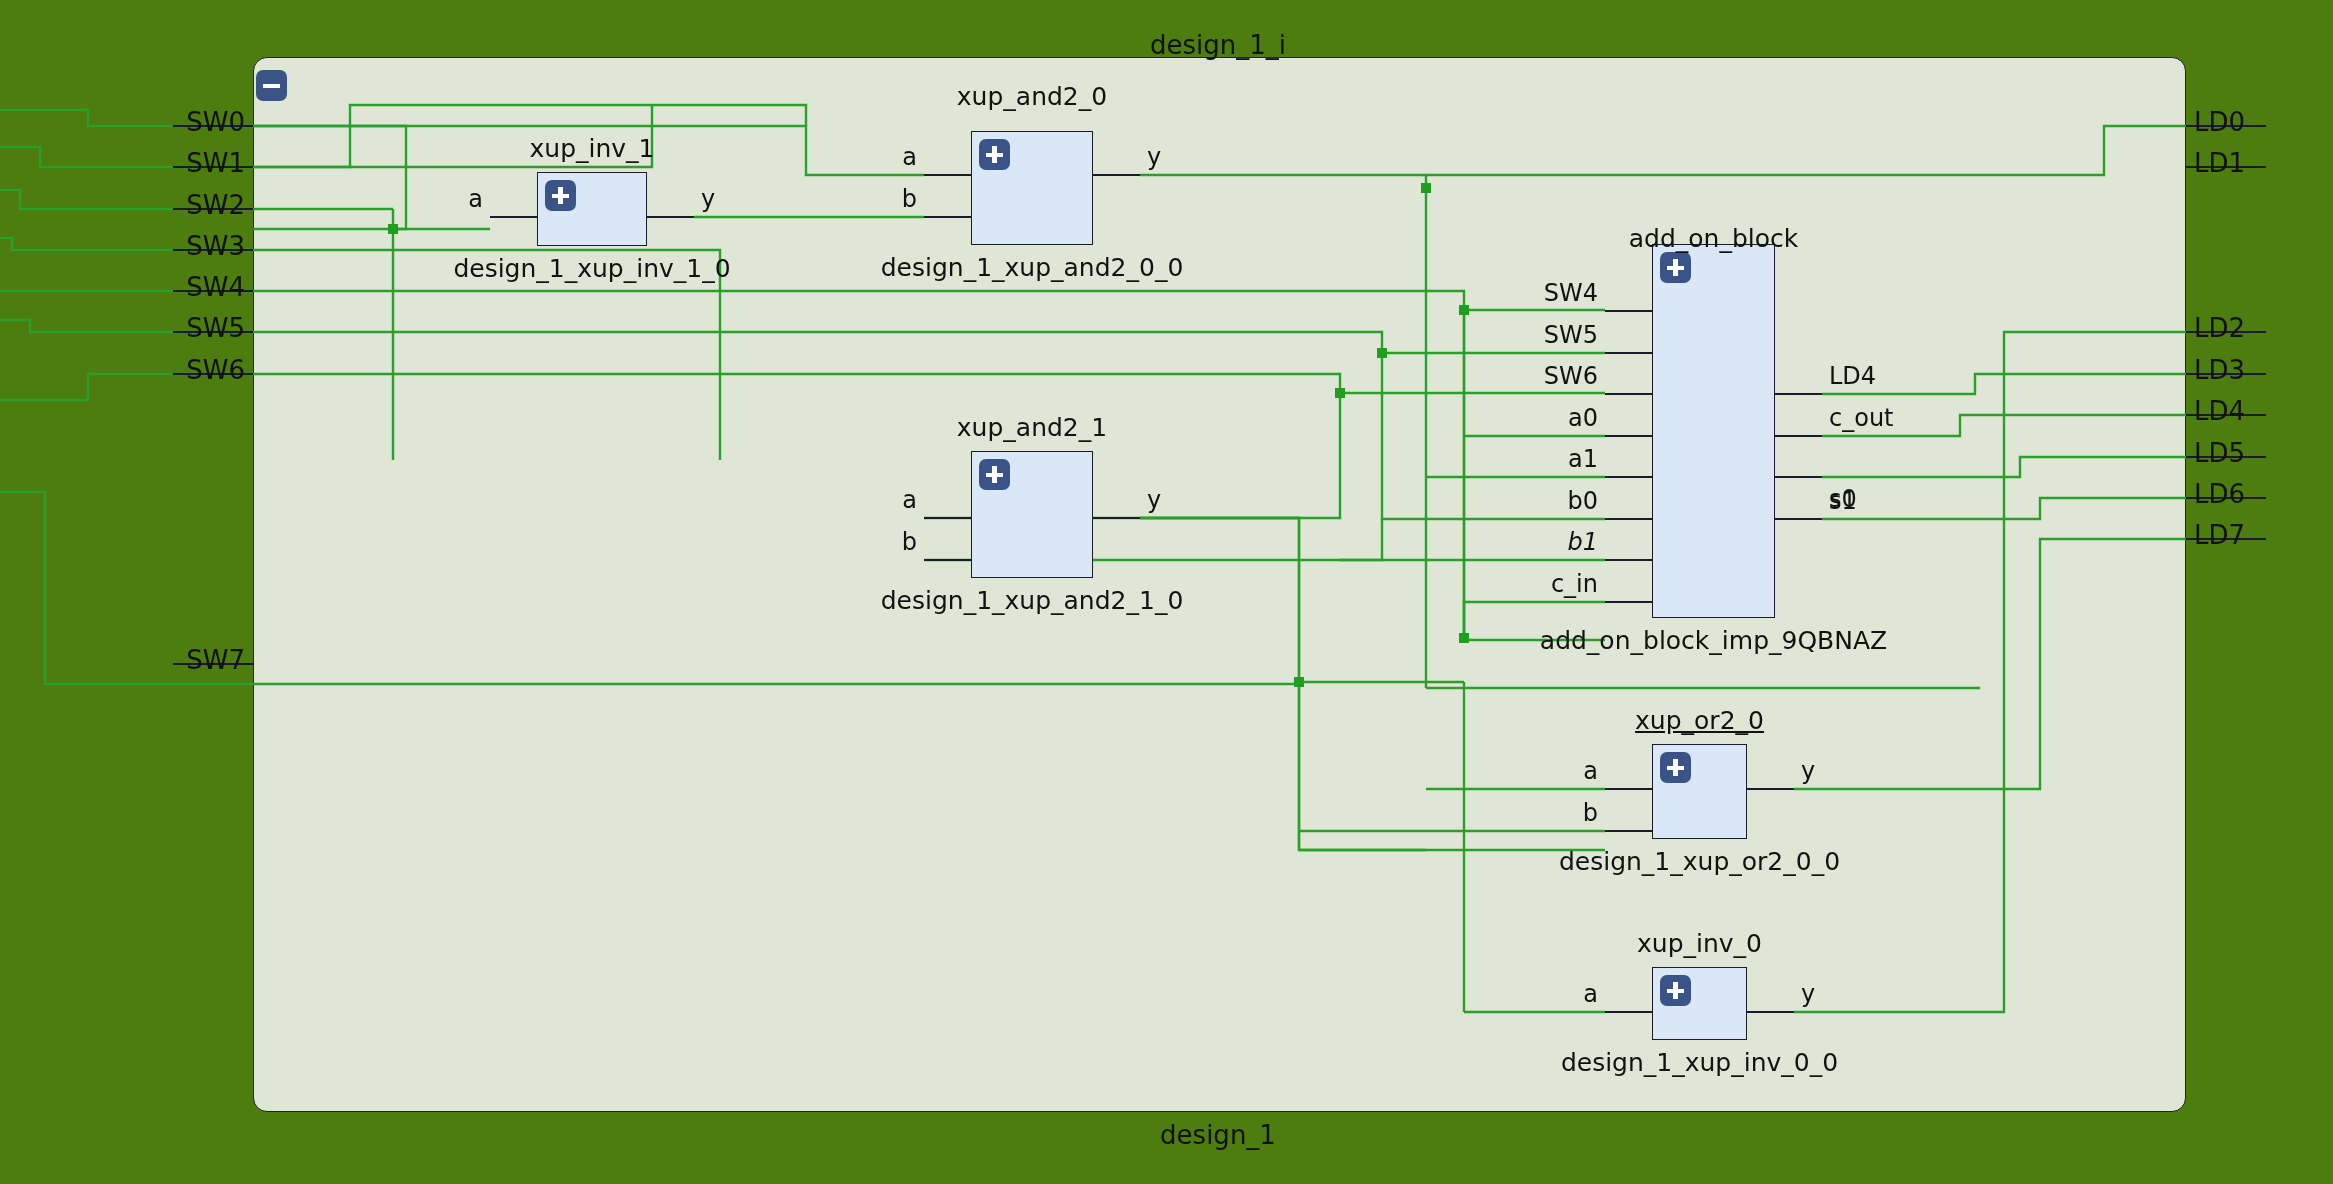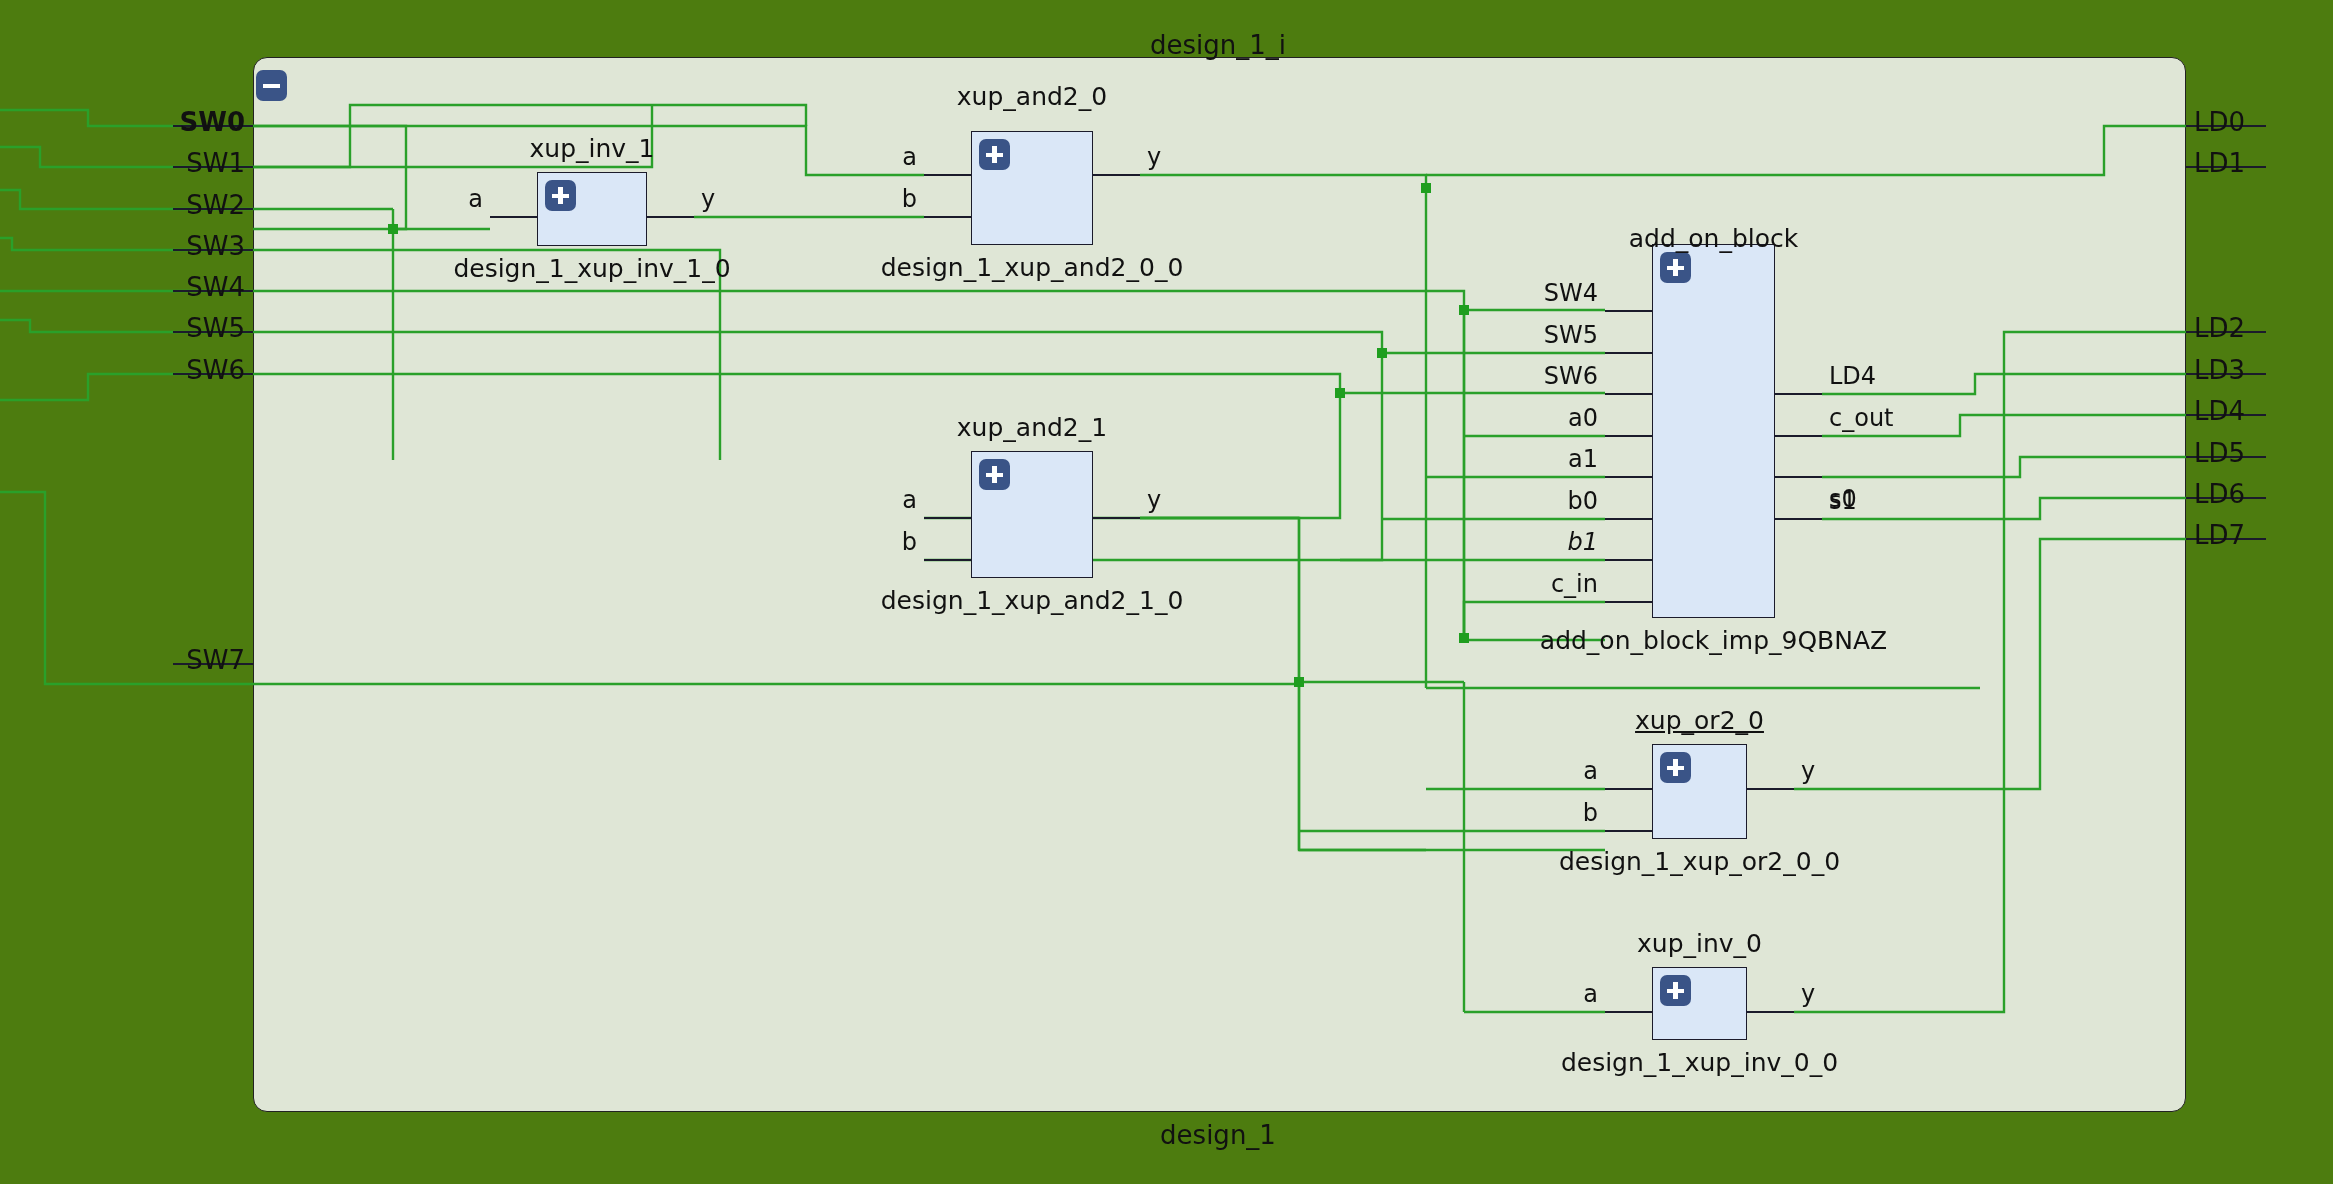--- a/index.html
+++ b/index.html
@@ -192,21 +192,21 @@
         <rect x="1294" y="677" width="10" height="10" fill="#1f9e1f"></rect>
       </g>
   </svg>
 
   <div class="title" style="left:1218px;top:32px;">design_1_i</div>
   <div class="title" style="left:1218px;top:1122px;">design_1</div>
 
   <div class="minusbtn" style="left:256px;top:70px;"></div>
 
   <div id="io-layer">
-      <div class="iolbl r" style="left: 245px; top: 109px; font-weight: bold;">SW0</div>
+      <div class="iolbl r" style="left: 245px; top: 109px;">SW0</div>
       <div class="iolbl r" style="left: 245px; top: 150px;">SW1</div>
       <div class="iolbl r" style="left: 245px; top: 192px;">SW2</div>
       <div class="iolbl r" style="left: 245px; top: 233px;">SW3</div>
       <div class="iolbl r" style="left: 245px; top: 274px;">SW4</div>
       <div class="iolbl r" style="left: 245px; top: 315px;">SW5</div>
       <div class="iolbl r" style="left: 245px; top: 357px;">SW6</div>
       <div class="iolbl r" style="left: 245px; top: 647px; text-align: center;">SW7</div>
       <div class="iolbl" style="left: 2194px; top: 109px;">LD0</div>
       <div class="iolbl" style="left: 2194px; top: 150px;">LD1</div>
       <div class="iolbl" style="left: 2194px; top: 315px;">LD2</div>

